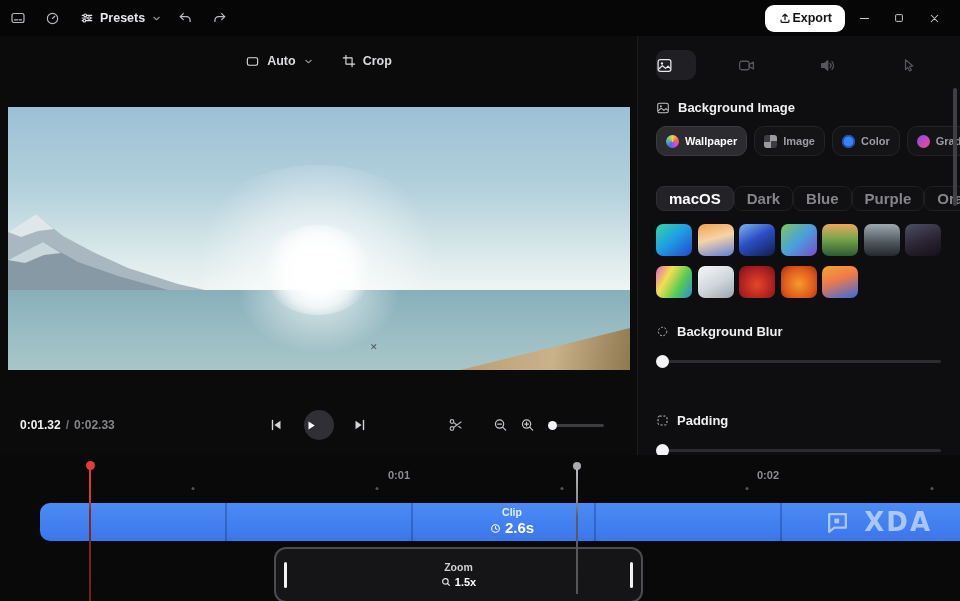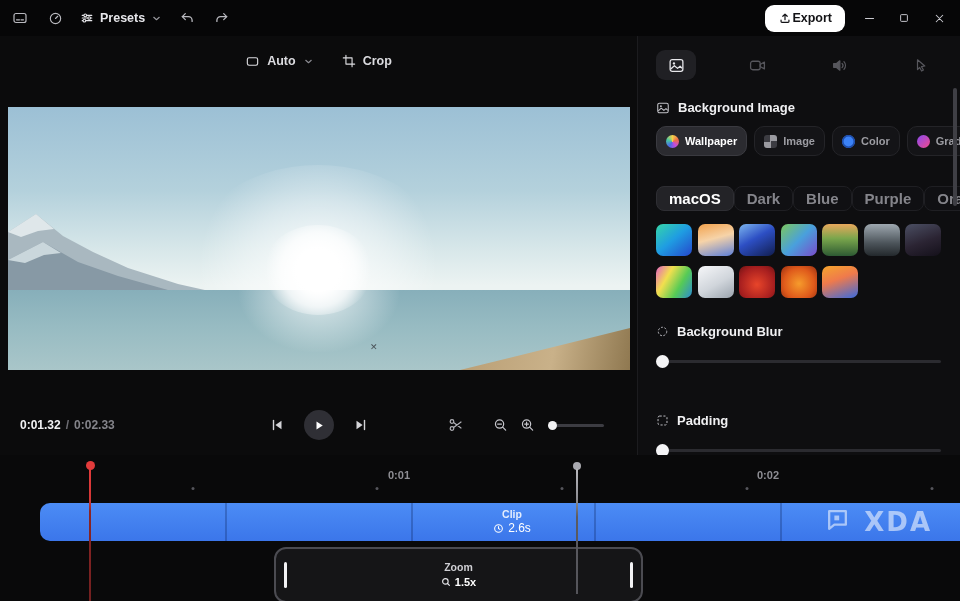--- a/index.html
+++ b/index.html
@@ -1,20 +1,20 @@
 <!DOCTYPE html>
 <html><head>
 <meta charset="utf-8">
 <style>
   *{margin:0;padding:0;box-sizing:border-box;}
   html,body{background:#000;}
   .app{position:relative;width:960px;height:601px;background:#0b0b0c;color:#ececee;
        font-family:"Liberation Sans",sans-serif;overflow:hidden;}
   button{background:none;border:none;color:inherit;font:inherit;cursor:pointer;padding:0;
-         display:inline-flex;align-items:center;justify-content:center;}
+         display:inline-flex;align-items:center;}
   svg{display:block;}
 
   
   .titlebar{position:absolute;left:0;top:0;width:100%;height:36px;background:#060607;
             display:flex;align-items:center;padding:0 10px;z-index:10;}
   .tb-left{flex:1 1 0;display:flex;align-items:center;gap:11px;min-width:0;}
   .tb-center{display:flex;align-items:center;gap:15px;}
   .tb-right{flex:1 1 0;display:flex;align-items:center;justify-content:flex-end;gap:13px;}
   .icon-btn{color:#b9b9bf;width:20px;height:20px;}
   .tb-title{font-size:12.5px;font-weight:700;color:#f3f3f5;white-space:nowrap;}
@@ -104,23 +104,23 @@
 
   
   .timeline{position:absolute;left:0;top:455px;width:960px;height:146px;background:#09090a;}
   .tick{position:absolute;top:14px;transform:translateX(-50%);font-size:11px;font-weight:600;color:#8e8e94;padding-left:44px;}
   .rdot{position:absolute;top:32px;width:3px;height:3px;border-radius:50%;background:#55555b;transform:translateX(-50%);}
   .clip{position:absolute;left:8px;top:48px;width:944px;height:38px;border-radius:10px;overflow:hidden;
         display:flex;align-items:center;justify-content:center;z-index:2;}
   .clip-divider{position:absolute;top:0;bottom:0;width:1.5px;background:rgba(12,32,86,.28);}
   .clip-info{text-align:center;line-height:1.25;z-index:1;}
   .clip-name{font-size:10.5px;font-weight:600;color:rgba(255,255,255,.85);}
-  .clip-dur{display:flex;align-items:center;justify-content:flex-start;gap:4px;font-size:12px;font-weight:400;color:#fff;}
+  .clip-dur{display:flex;align-items:center;justify-content:flex-start;gap:4px;font-size:15px;font-weight:700;color:#fff;}
   .watermark{position:absolute;right:52px;top:50%;transform:translateY(-50%);
-             display:flex;align-items:flex-start;gap:14px;color:rgba(255,255,255,.55);}
+             display:flex;align-items:center;gap:14px;color:rgba(255,255,255,.55);}
   .watermark .wm-text{font-size:26px;font-weight:800;letter-spacing:2px;font-family:"DejaVu Sans",sans-serif;}
   .zoomseg{position:absolute;left:274px;top:92px;width:369px;height:56px;border-radius:12px;
            background:#151517;border:2px solid #4b4b51;display:flex;align-items:center;justify-content:center;z-index:3;}
   .zs-handle{position:absolute;top:50%;transform:translateY(-50%);width:3px;height:26px;border-radius:2px;background:#f3f3f5;}
   .zs-handle.left{left:8px;}.zs-handle.right{right:8px;}
   .zs-info{text-align:center;line-height:1.3;}
   .zs-label{font-size:10.5px;font-weight:600;color:#cfcfd4;}
   .zs-val{display:flex;align-items:center;justify-content:center;gap:4px;font-size:11px;font-weight:700;color:#fff;}
   .playhead{position:absolute;top:0;height:100%;width:0;z-index:6;}
   .ph-dot{position:absolute;border-radius:50%;}

